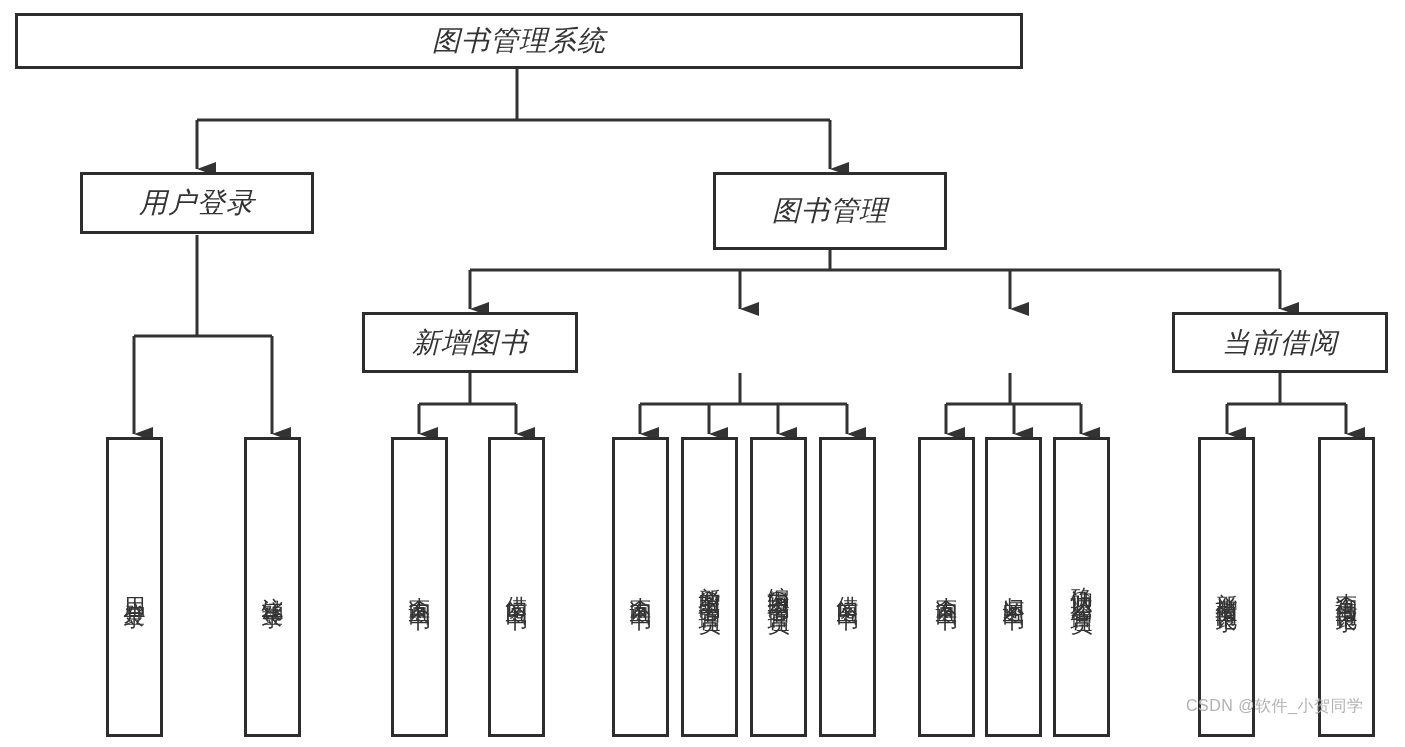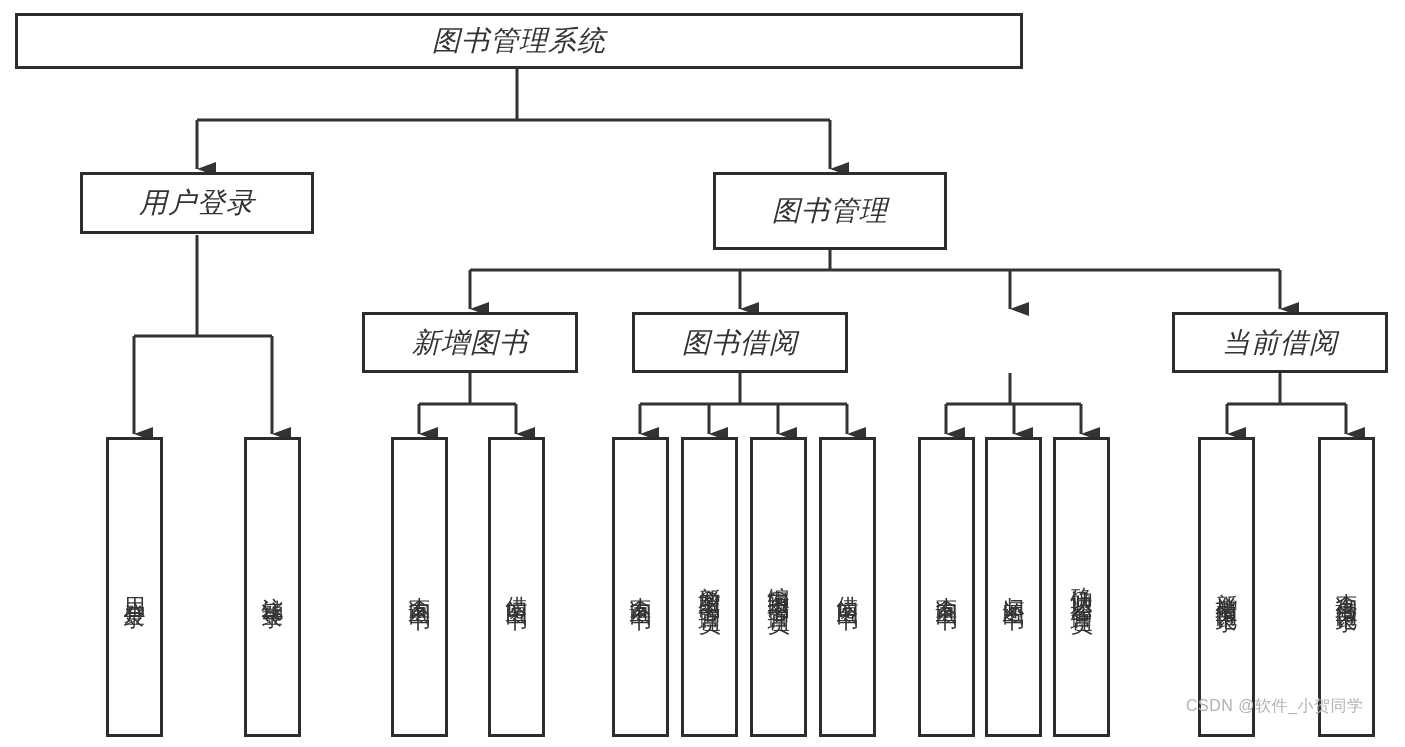--- a/index.html
+++ b/index.html
@@ -99,21 +99,20 @@
       <path d="M1346 404 V434"></path>
     </g>
   </svg>
 
   <div class="node h" style="left:15px;top:13px;width:1008px;height:56px">图书管理系统</div>
 
   <div class="node h" style="left:80px;top:172px;width:234px;height:62px">用户登录</div>
   <div class="node h" style="left:713px;top:172px;width:234px;height:78px">图书管理</div>
 
   <div class="node h" style="left:362px;top:312px;width:216px;height:61px">新增图书</div>
-  <div class="node h" style="left:632px;top:312px;width:216px;height:61px">图书借阅</div>
   <div class="node h" style="left:1172px;top:312px;width:216px;height:61px">当前借阅</div>
 
   <div class="node v" style="left:106px;top:437px;width:57px;height:300px">用户登录</div>
   <div class="node v" style="left:244px;top:437px;width:57px;height:300px">注销登录</div>
 
   <div class="node v" style="left:391px;top:437px;width:57px;height:300px">查询图书</div>
   <div class="node v" style="left:488px;top:437px;width:57px;height:300px">借阅图书</div>
 
   <div class="node v" style="left:612px;top:437px;width:57px;height:300px">查询图书</div>
   <div class="node v" style="left:681px;top:437px;width:57px;height:300px">新增图书（管理员）</div>

